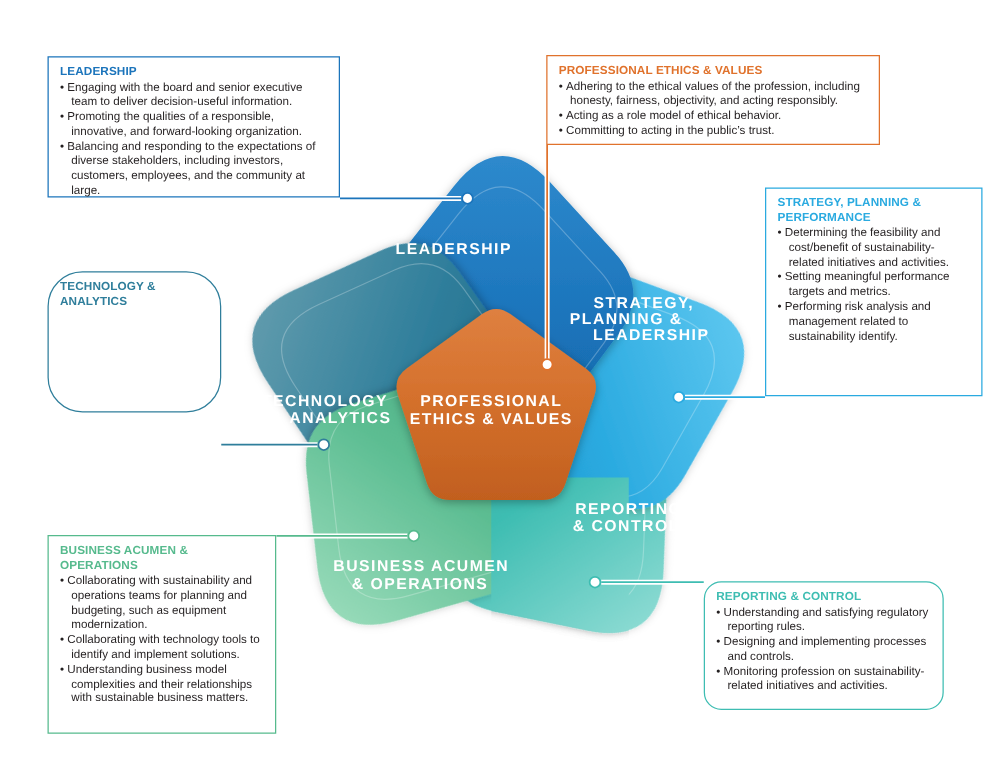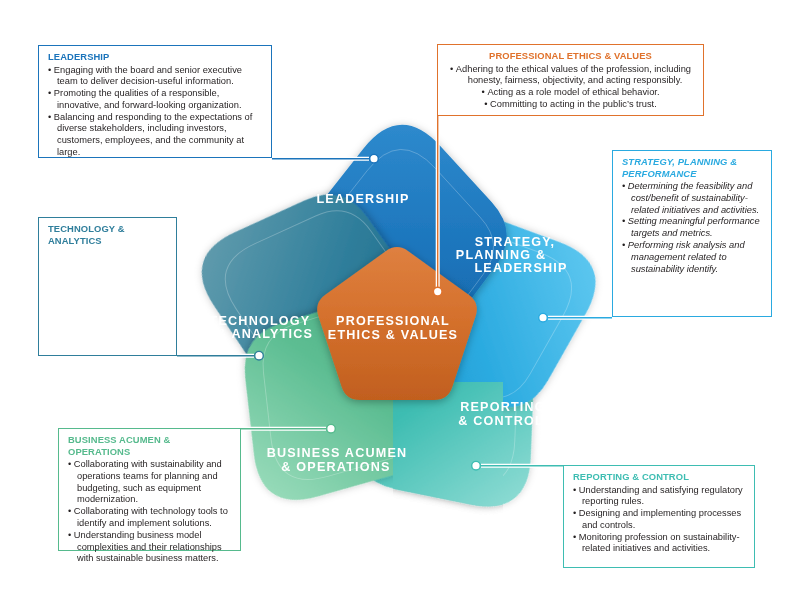--- a/index.html
+++ b/index.html
@@ -15,23 +15,23 @@
   .callout{position:absolute;background:#fff;border:1.4px solid #999;
     box-sizing:border-box;padding:5px 9px 4px 9px;z-index:4;}
   .callout h3{margin:0 0 2px 0;font-size:9.4px;font-weight:bold;letter-spacing:.1px;line-height:11.5px;}
   .callout ul{margin:0;padding:0;list-style:none;}
   .callout li{font-size:9.3px;line-height:11.8px;color:#231f20;
     padding-left:9px;text-indent:-9px;}
   .callout li::before{content:"\2022\00a0";}
 
   .co-leadership{left:38px;top:45px;width:234px;height:113px;}
   .co-ethics{left:437px;top:44px;width:267px;height:72px;}
-  .co-strategy{left:612px;top:150px;width:160px;height:167px;font-style:italic;}
-  .co-technology{left:38px;top:217px;width:139px;height:139px;}
-  .co-business{left:38px;top:428px;width:183px;height:123px;margin-left:20px;}
+  .co-strategy{left:612px;top:150px;width:174px;height:167px;}
+  .co-technology{left:38px;top:217px;width:139px;height:113px;border-radius:28px;}
+  .co-business{left:38px;top:428px;width:183px;height:159px;}
   .co-reporting{left:563px;top:465px;width:192px;height:103px;}
 </style>
 </head>
 <body>
 
 <div class="stage">
 
   <svg width="792" height="612" viewBox="0 0 792 612">
     <defs>
       <filter id="soft" x="-30%" y="-30%" width="160%" height="160%">
@@ -155,21 +155,21 @@
 
   <div class="callout co-leadership" style="border-color: rgb(27, 116, 187);">
     <h3 style="color: rgb(27, 116, 187);">LEADERSHIP</h3>
     <ul>
         <li>Engaging with the board and senior executive team to deliver decision-useful information.</li>
         <li>Promoting the qualities of a responsible, innovative, and forward-looking organization.</li>
         <li>Balancing and responding to the expectations of diverse stakeholders, including investors, customers, employees, and the community at large.</li>
       </ul>
   </div>
 
-  <div class="callout co-ethics" style="border-color: rgb(224, 114, 44); text-align: center;">
+  <div class="callout co-ethics" style="border-color: rgb(224, 114, 44);">
     <h3 style="color: rgb(224, 114, 44);">PROFESSIONAL ETHICS &amp; VALUES</h3>
     <ul>
         <li>Adhering to the ethical values of the profession, including honesty, fairness, objectivity, and acting responsibly.</li>
         <li>Acting as a role model of ethical behavior.</li>
         <li>Committing to acting in the public’s trust.</li>
       </ul>
   </div>
 
   <div class="callout co-strategy" style="border-color: rgb(42, 170, 224);">
     <h3 style="color: rgb(42, 170, 224);">STRATEGY, PLANNING &amp; PERFORMANCE</h3>
@@ -186,21 +186,21 @@
 
   <div class="callout co-business" style="border-color: rgb(86, 186, 141);">
     <h3 style="color: rgb(86, 186, 141);">BUSINESS ACUMEN &amp; OPERATIONS</h3>
     <ul>
         <li>Collaborating with sustainability and operations teams for planning and budgeting, such as equipment modernization.</li>
         <li>Collaborating with technology tools to identify and implement solutions.</li>
         <li>Understanding business model complexities and their relationships with sustainable business matters.</li>
       </ul>
   </div>
 
-  <div class="callout co-reporting" style="border-color: rgb(62, 189, 178);">
+  <div class="callout co-reporting" style="border-color: rgb(62, 189, 178); border-radius: 14px;">
     <h3 style="color: rgb(62, 189, 178);">REPORTING &amp; CONTROL</h3>
     <ul>
         <li>Understanding and satisfying regulatory reporting rules.</li>
         <li>Designing and implementing processes and controls.</li>
         <li>Monitoring profession on sustainability-related initiatives and activities.</li>
       </ul>
   </div>
 
 </div>
 

